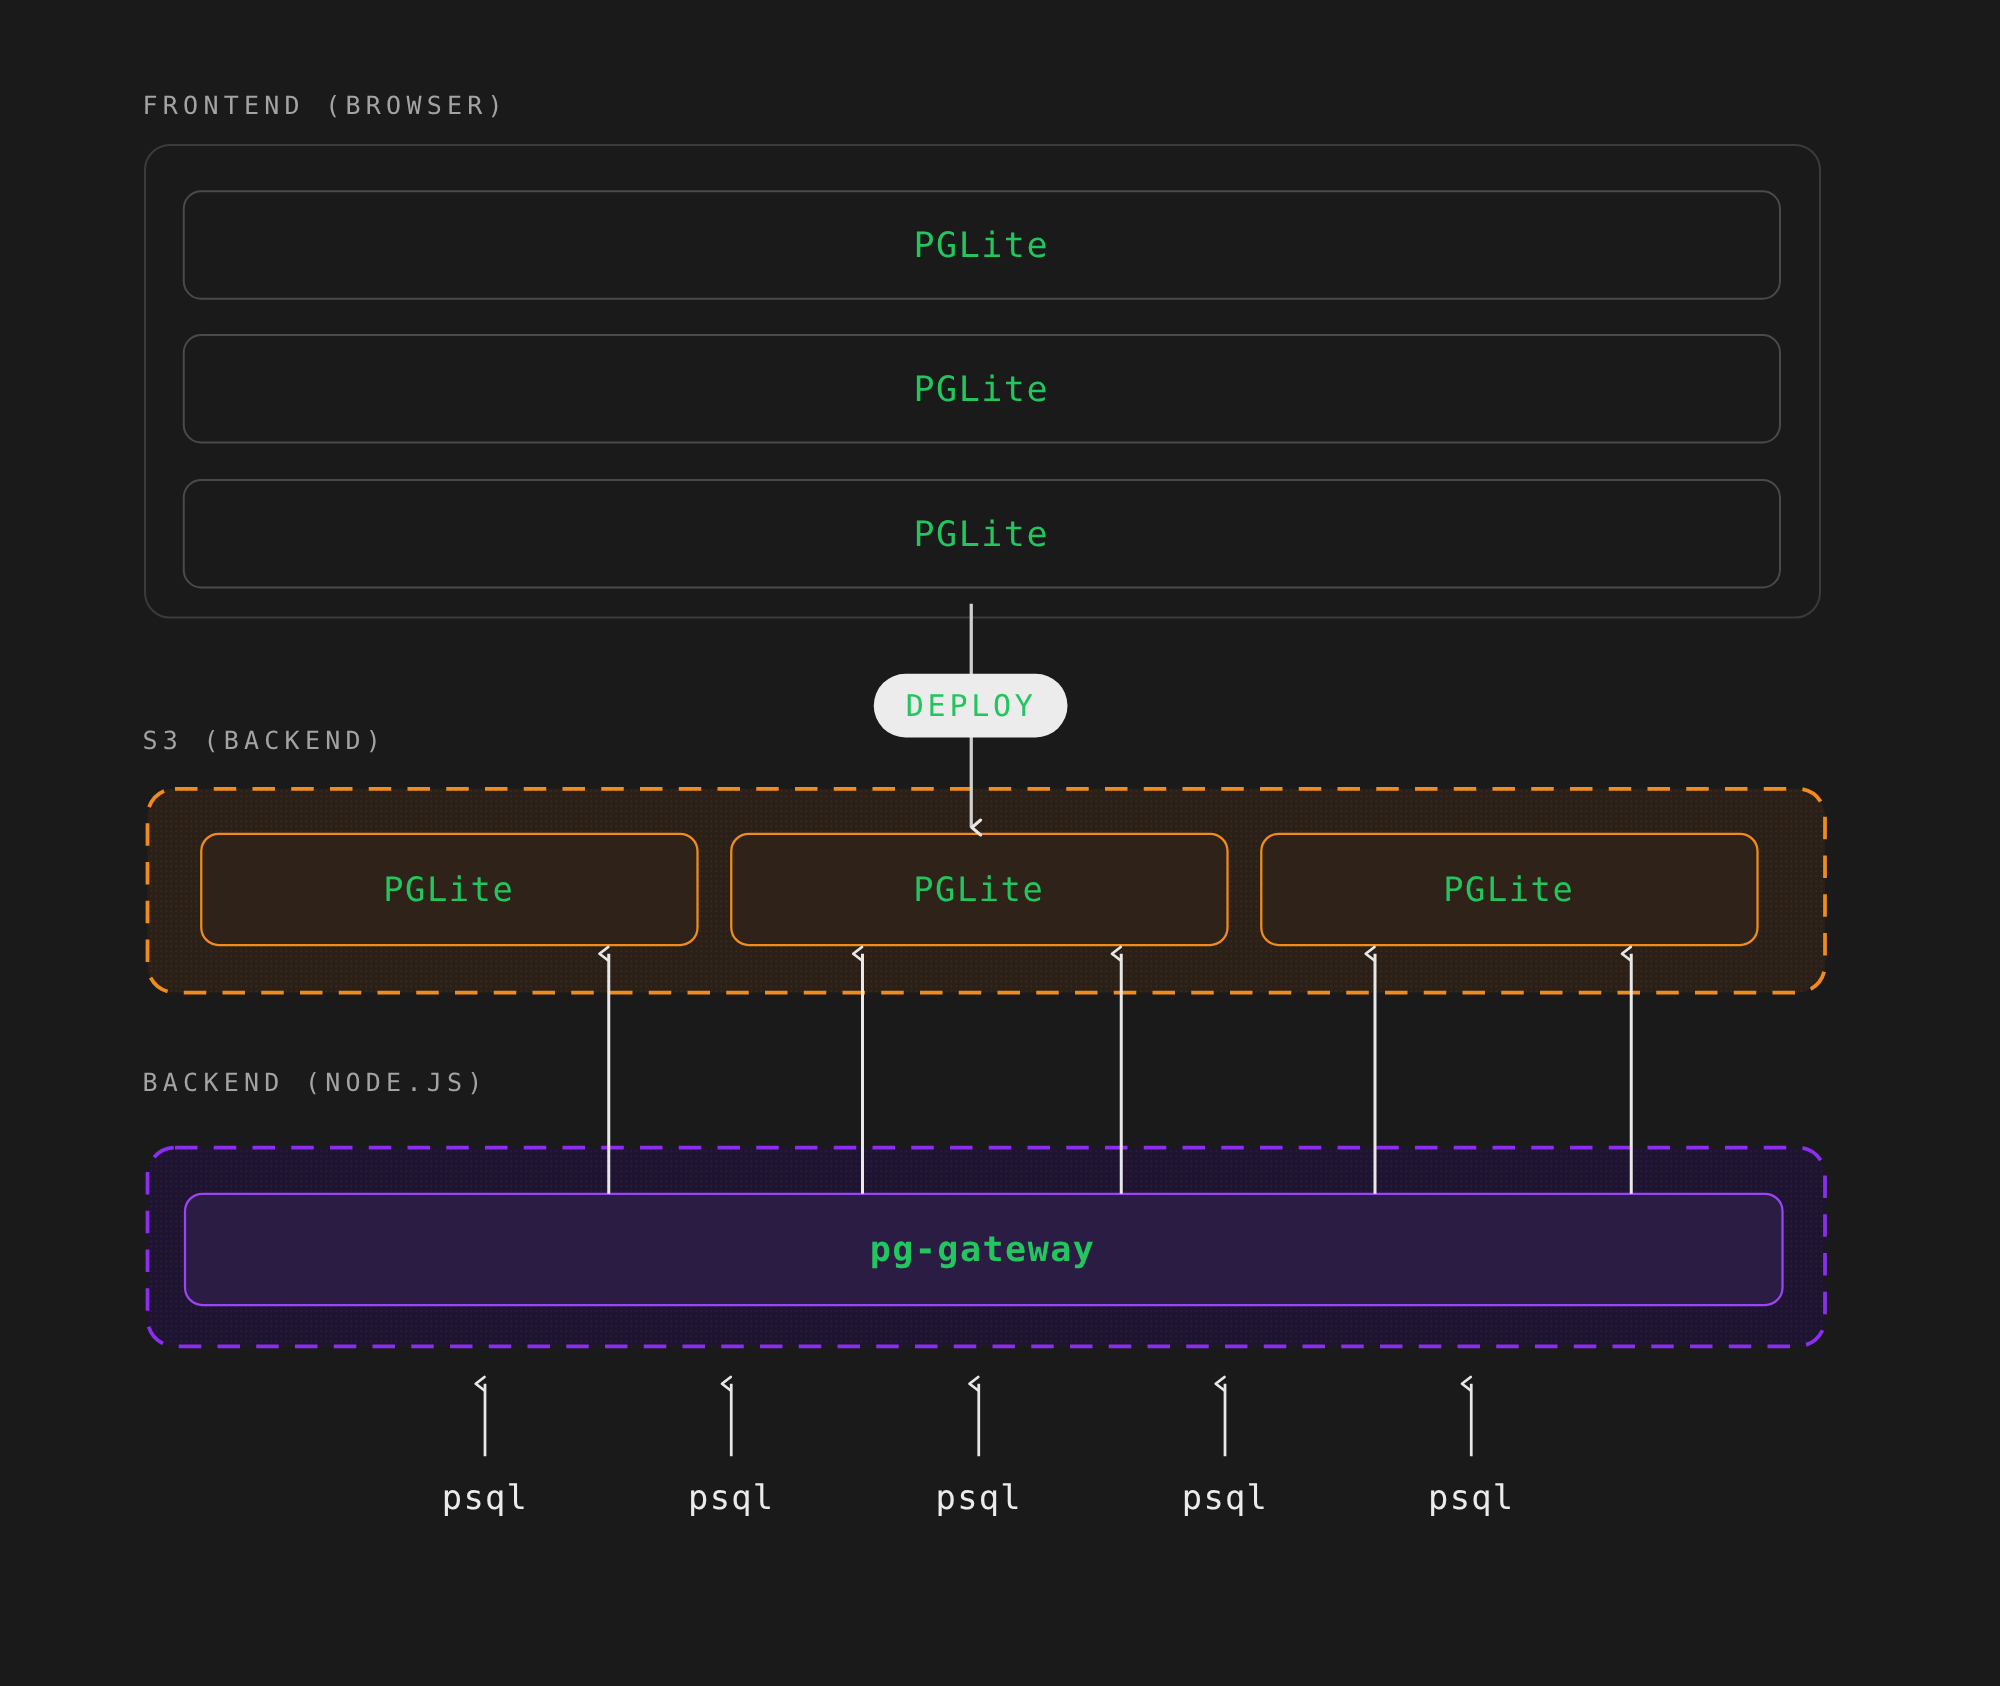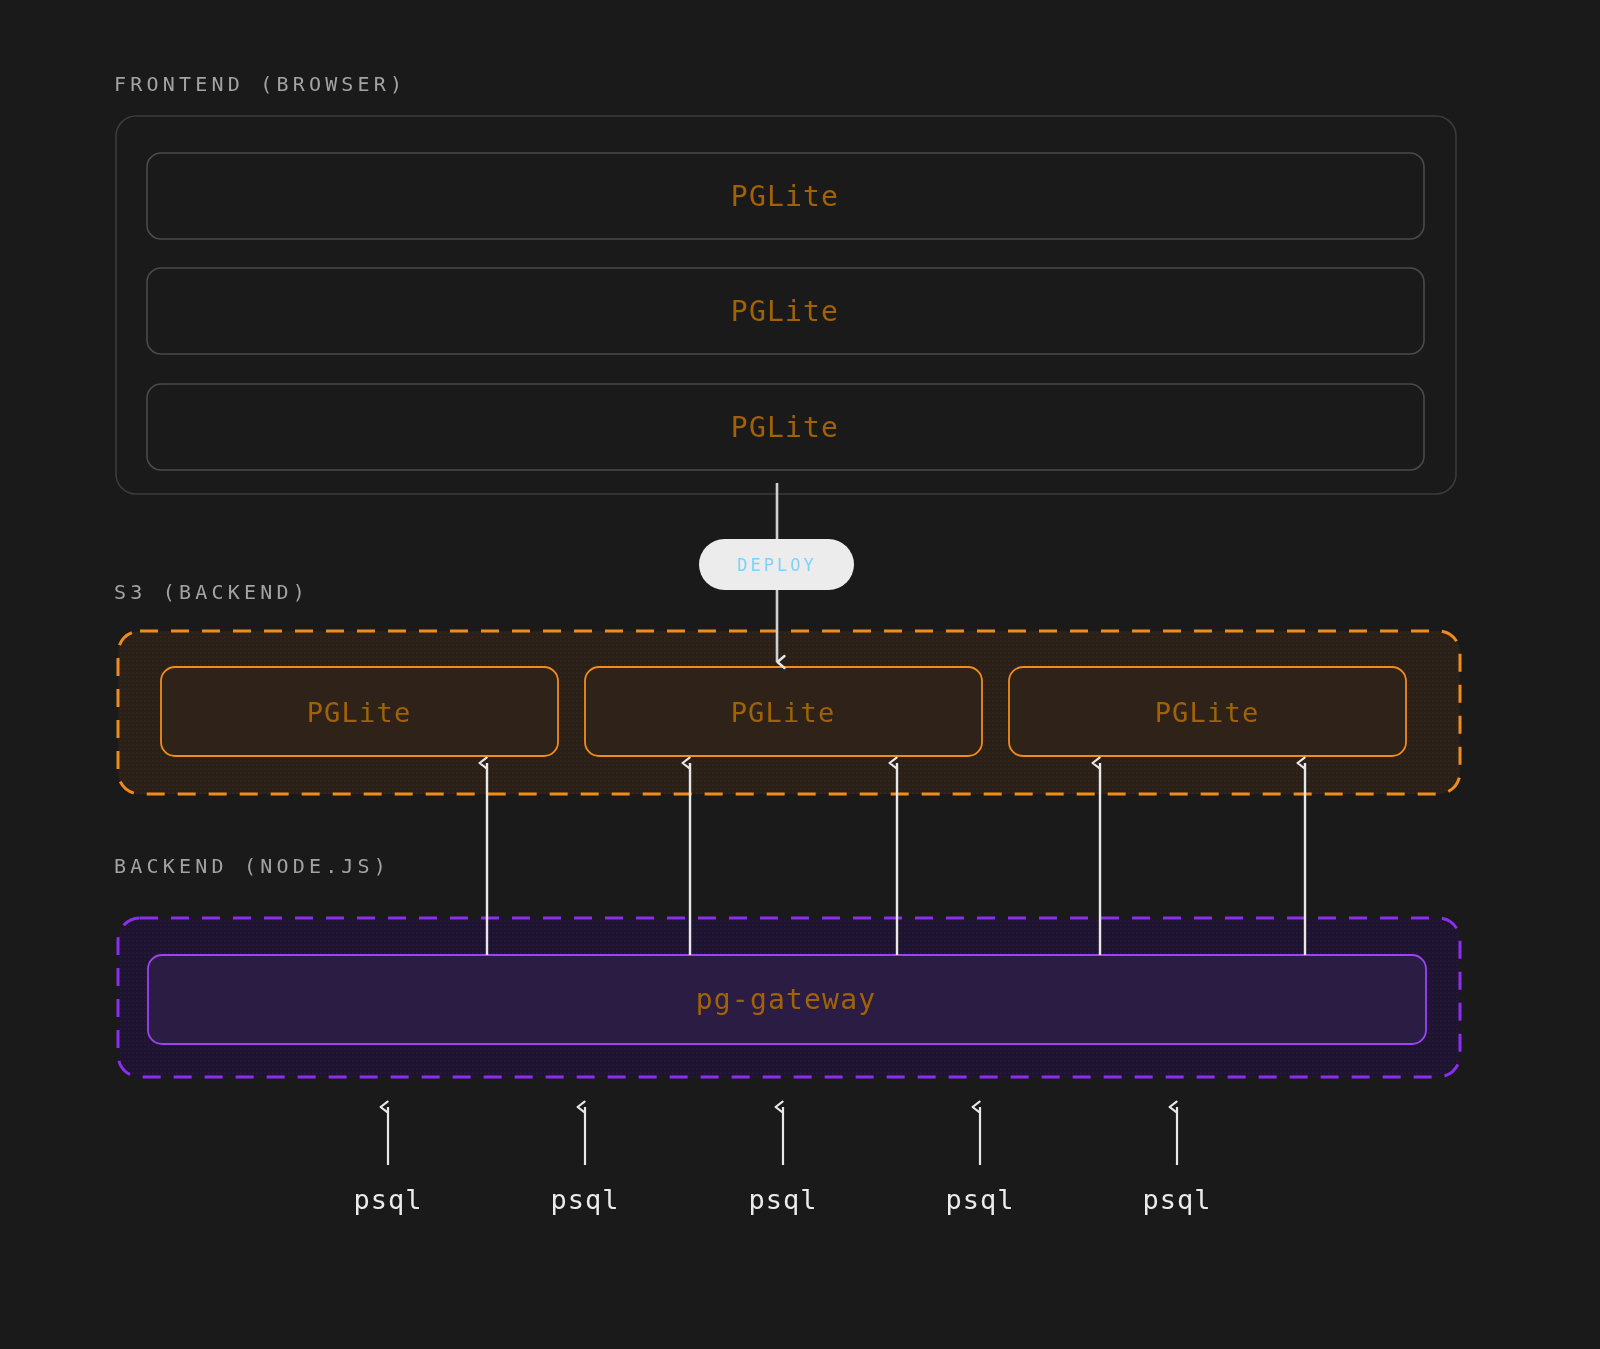--- a/index.html
+++ b/index.html
@@ -32,35 +32,35 @@
     font-size: 20px;
     letter-spacing: 4.2px;
     color: #a3a3a3;
     font-weight: 400;
     white-space: nowrap;
   }
   .node-label {
     position: absolute;
     font-family: "DejaVu Sans Mono", "Liberation Mono", monospace;
     font-size: 28px;
-    color: #a16207;
+    color: #22c55e;
     letter-spacing: 1.2px;
     white-space: nowrap;
     transform: translate(-50%, -50%);
     pointer-events: none;
   }
   .node-label.small {
     font-size: 27px;
   }
   .deploy-label {
     position: absolute;
     font-family: "DejaVu Sans Mono", "Liberation Mono", monospace;
-    font-size: 17px;
+    font-size: 24px;
     letter-spacing: 3px;
-    color: #7dd3fc;
+    color: #22c55e;
     white-space: nowrap;
     transform: translate(-50%, -50%);
     pointer-events: none;
     text-align: right;
   }
   .psql-label {
     position: absolute;
     font-family: "DejaVu Sans Mono", "Liberation Mono", monospace;
     font-size: 27px;
     color: #ebebeb;
@@ -145,21 +145,21 @@
   <div class="deploy-label" style="left:777px; top:565px;">DEPLOY</div>
 
   <div class="section-label" style="left:114px; top:580px;">S3 (BACKEND)</div>
 
   <div class="node-label small" style="left:359px; top:712px;">PGLite</div>
   <div class="node-label small" style="left:783px; top:712px;">PGLite</div>
   <div class="node-label small" style="left:1207px; top:712px;">PGLite</div>
 
   <div class="section-label" style="left:114px; top:854px;">BACKEND (NODE.JS)</div>
 
-  <div class="node-label" style="left:786px; top:999px;">pg-gateway</div>
+  <div class="node-label" style="left:786px; top:999px;font-weight:bold;">pg-gateway</div>
 
   <div class="psql-label" style="left:388px; top:1199px;">psql</div>
   <div class="psql-label" style="left:585px; top:1199px;">psql</div>
   <div class="psql-label" style="left:783px; top:1199px;">psql</div>
   <div class="psql-label" style="left:980px; top:1199px;">psql</div>
   <div class="psql-label" style="left:1177px; top:1199px;">psql</div>
 
 </div>
 
 </body></html>

